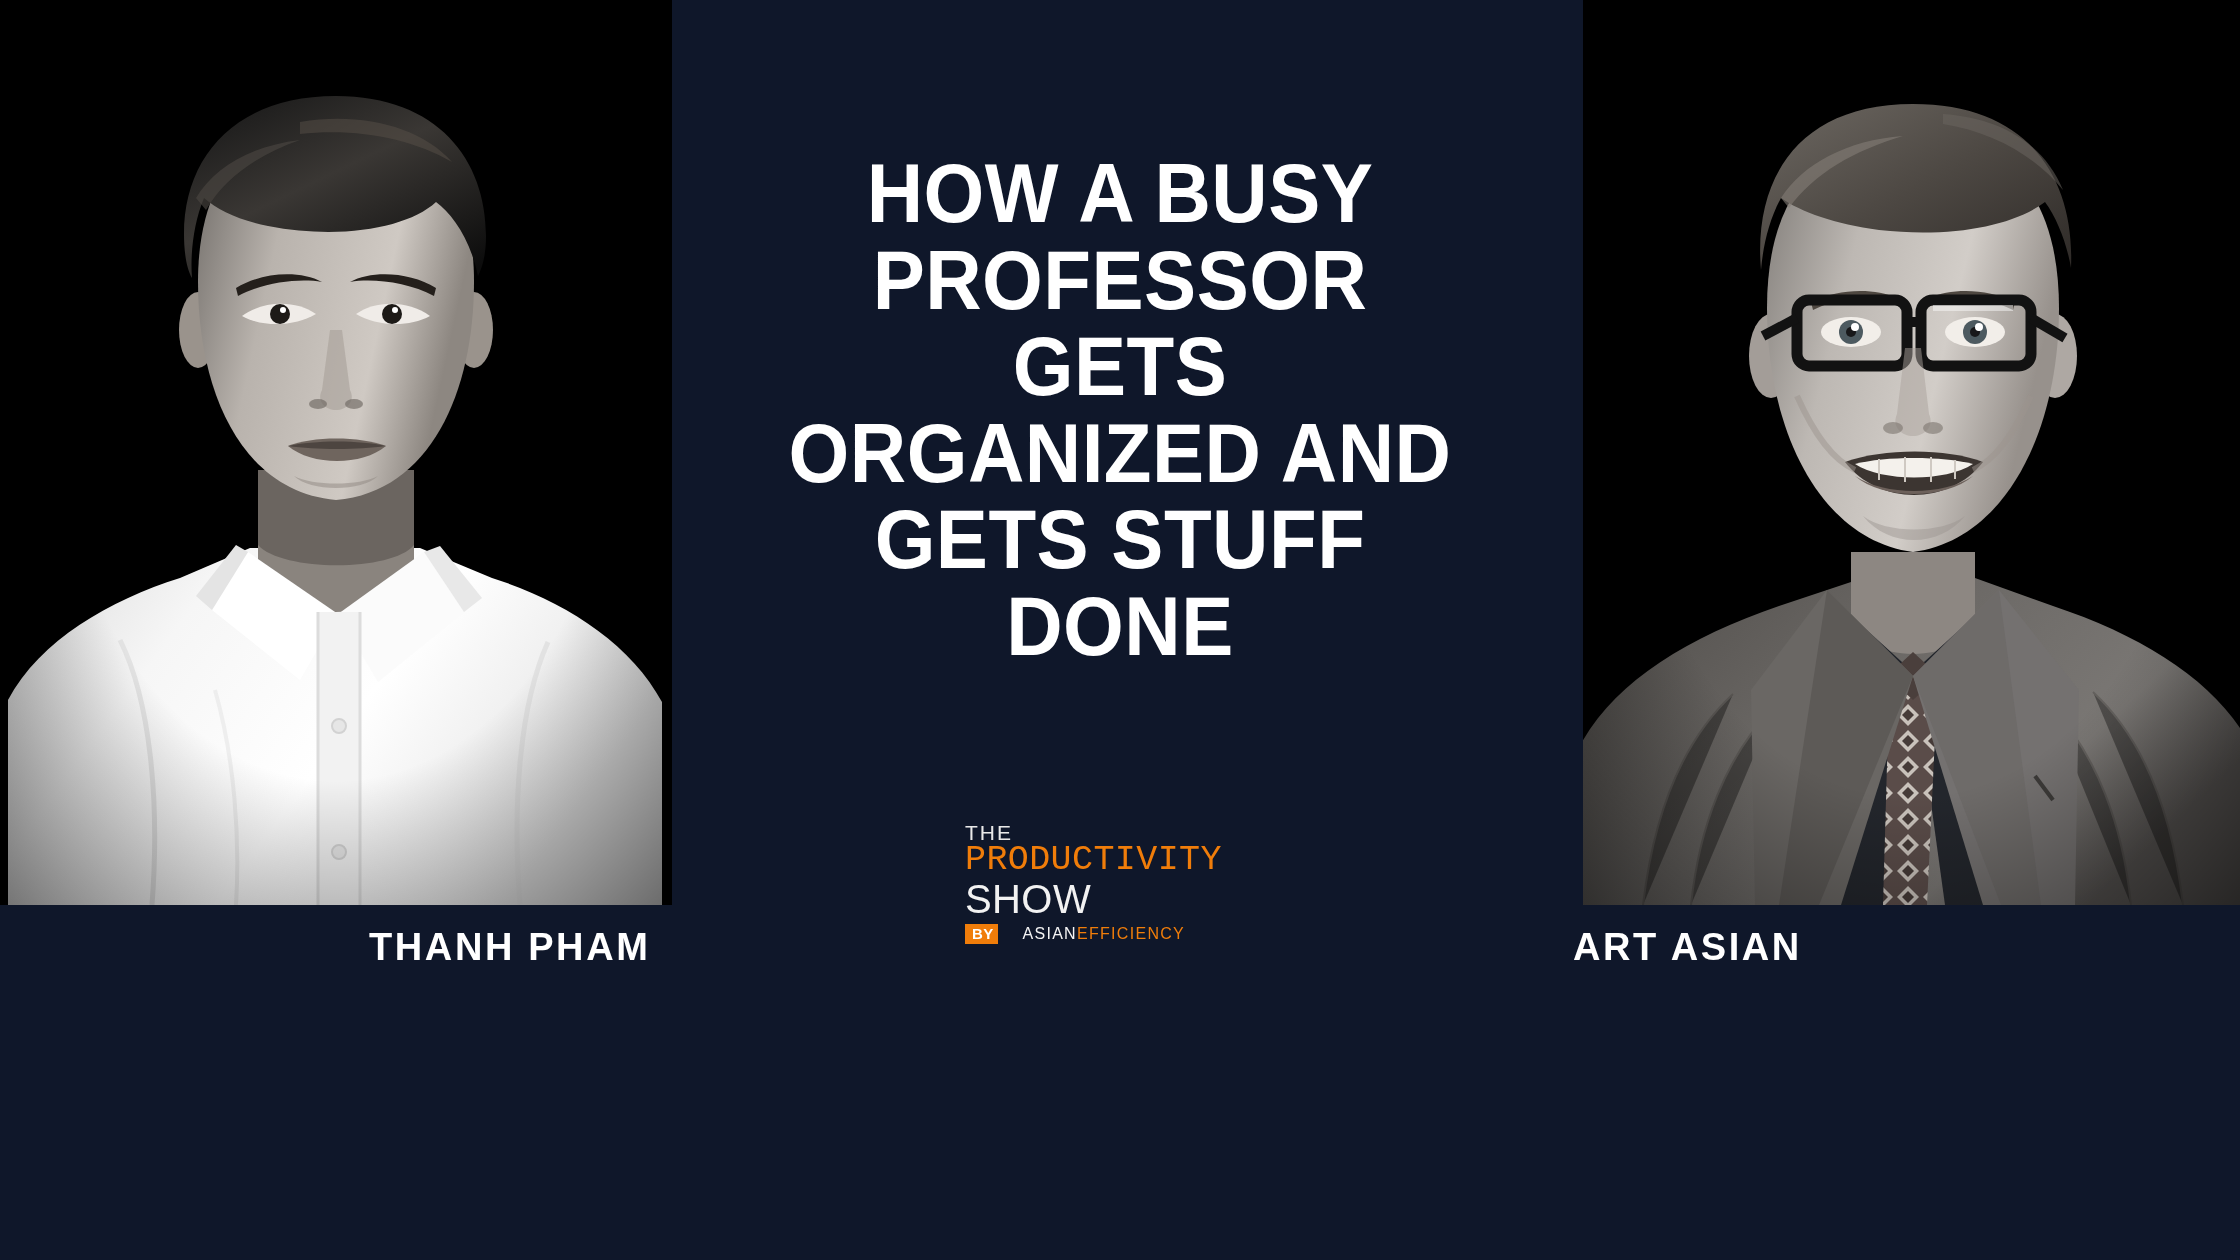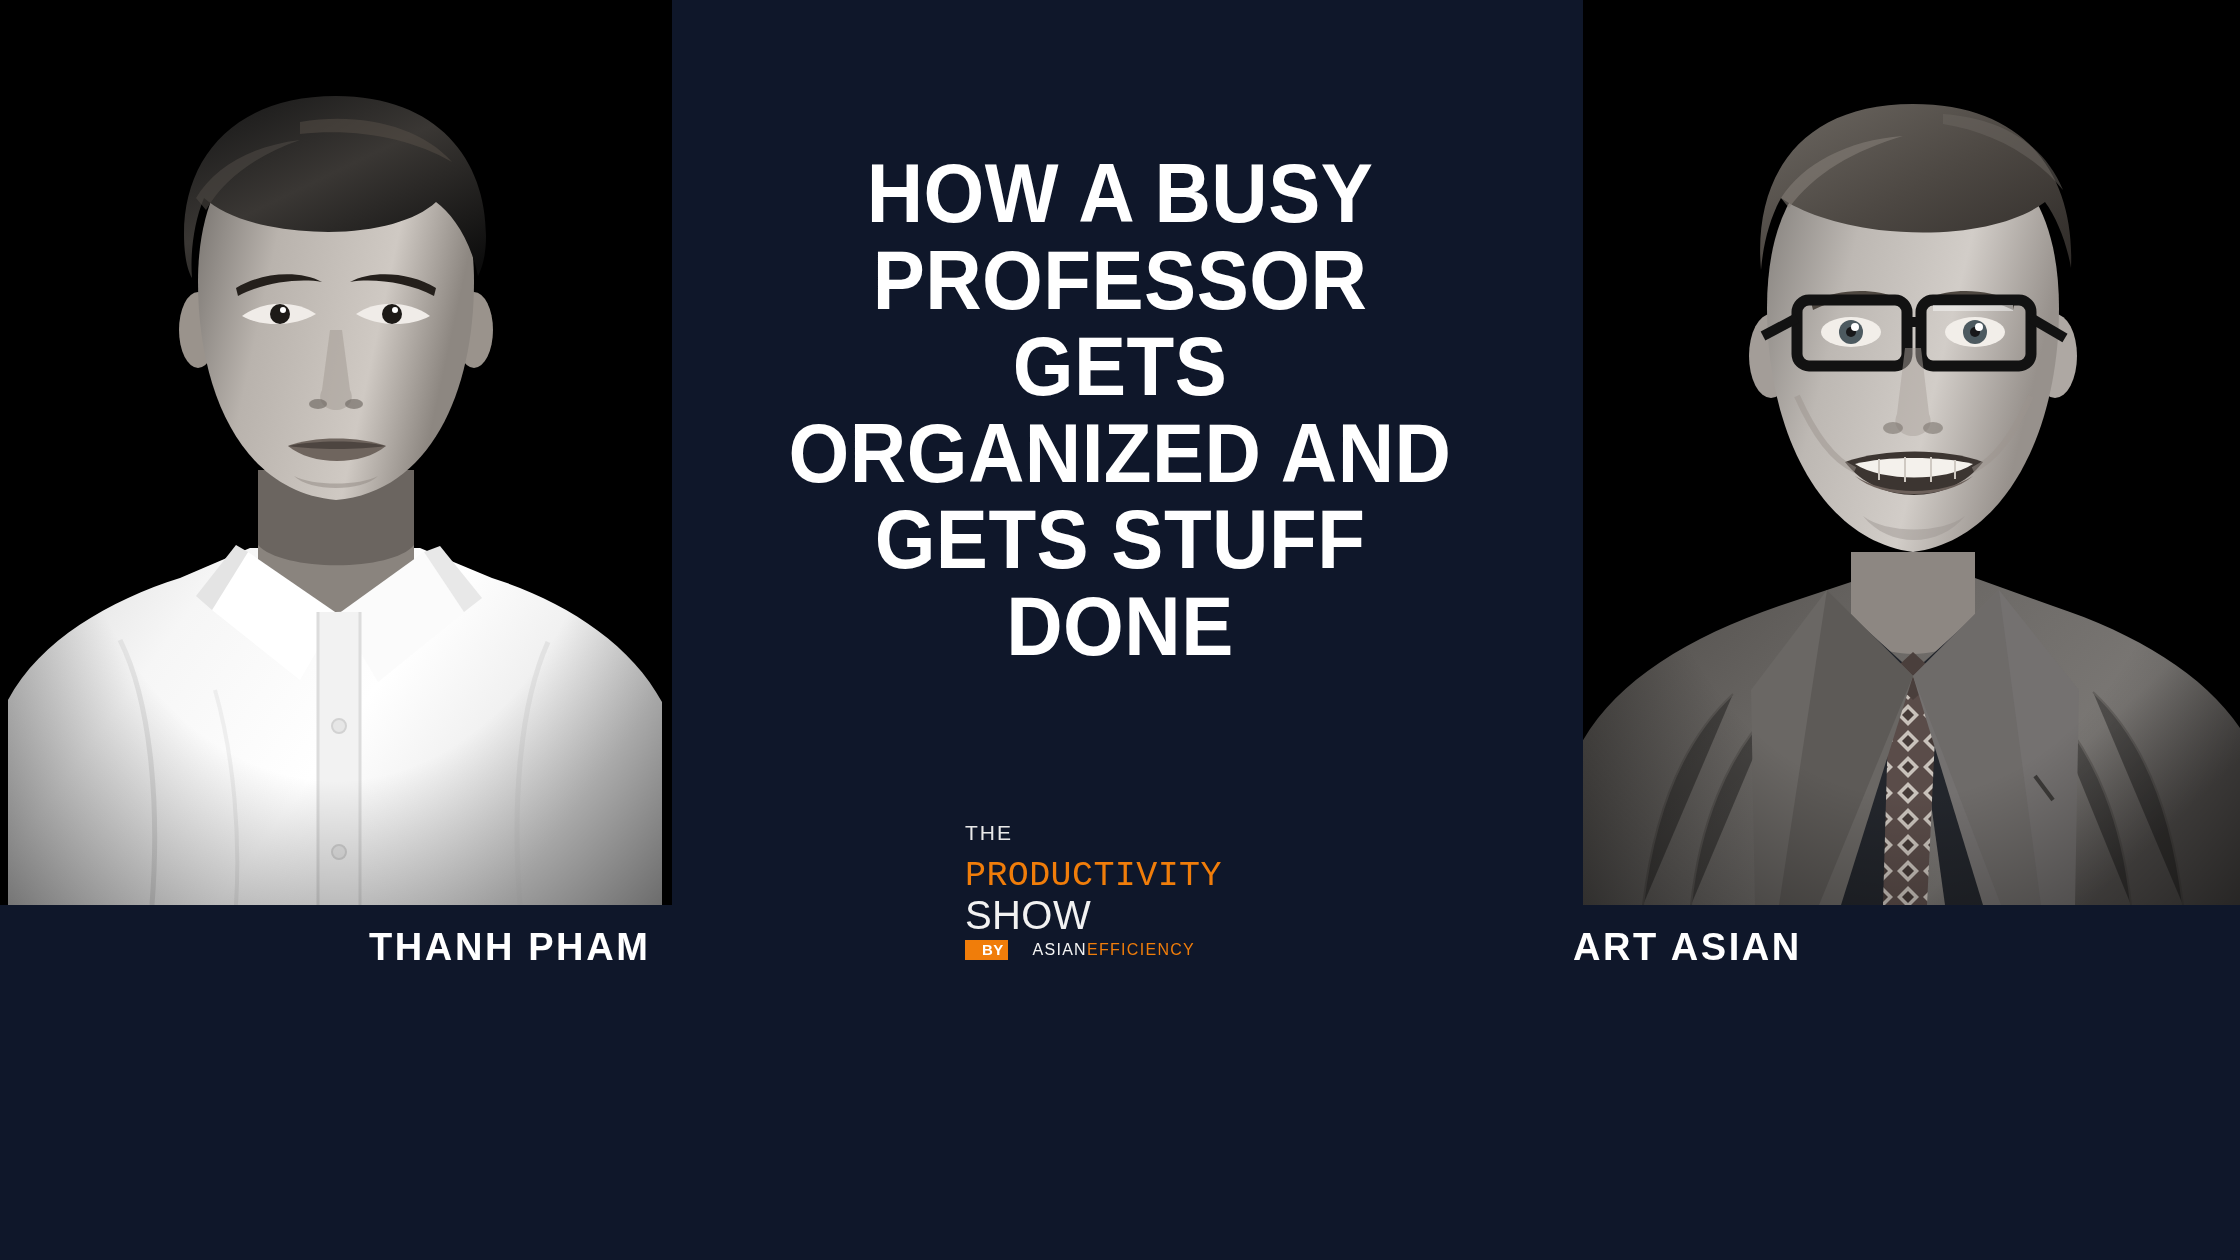--- a/index.html
+++ b/index.html
@@ -25,37 +25,37 @@
     font-weight:bold; font-size:84px; line-height:1.03;
     letter-spacing:0.5px;
     transform:scaleX(0.93); transform-origin:50% 0;
   }
   .title .ln { display:block; white-space:nowrap; }
 
   
   .showlogo { position:absolute; left:965px; top:822px; width:300px; }
   .sl-the {
     color:#e9e9e9; font-size:21px; font-weight:400;
-    letter-spacing:2.0px; line-height:1; margin-bottom:16px;
+    letter-spacing:2.0px; line-height:1; margin-bottom:0;
     font-family:"Liberation Sans",sans-serif;
   }
   .sl-prod {
     color:#f07d0a; font-size:35px; font-weight:400;
     letter-spacing:0.4px; line-height:1.02;
     font-family:Liberation Mono, monospace;
   }
   .sl-show {
     color:#f2f2f2; font-size:40px; font-weight:400;
     letter-spacing:0.4px; line-height:1.04;
     font-family:"Liberation Sans",sans-serif;
   }
   .sl-by { margin-top:4px; display:flex; align-items:center; height:20px; }
   .sl-by-badge {
     background:#f07d0a; color:#ffffff; font-size:15px; font-weight:bold;
-    letter-spacing:0.3px; padding:2px 5px 3px 17px; line-height:1;
+    letter-spacing:0.3px; padding:2px 5px 3px 7px; line-height:1;
     display:inline-block;
   }
   .sl-ae { font-size:16px; letter-spacing:1.3px; margin-left:24px; line-height:1; }
   .sl-ae .a { color:#f4f4f4; }
   .sl-ae .e { color:#f07d0a; }
 
   
   .guest-name {
     position:absolute; top:928px; color:#ffffff;
     font-family:"Liberation Sans Narrow","Liberation Sans",sans-serif;

